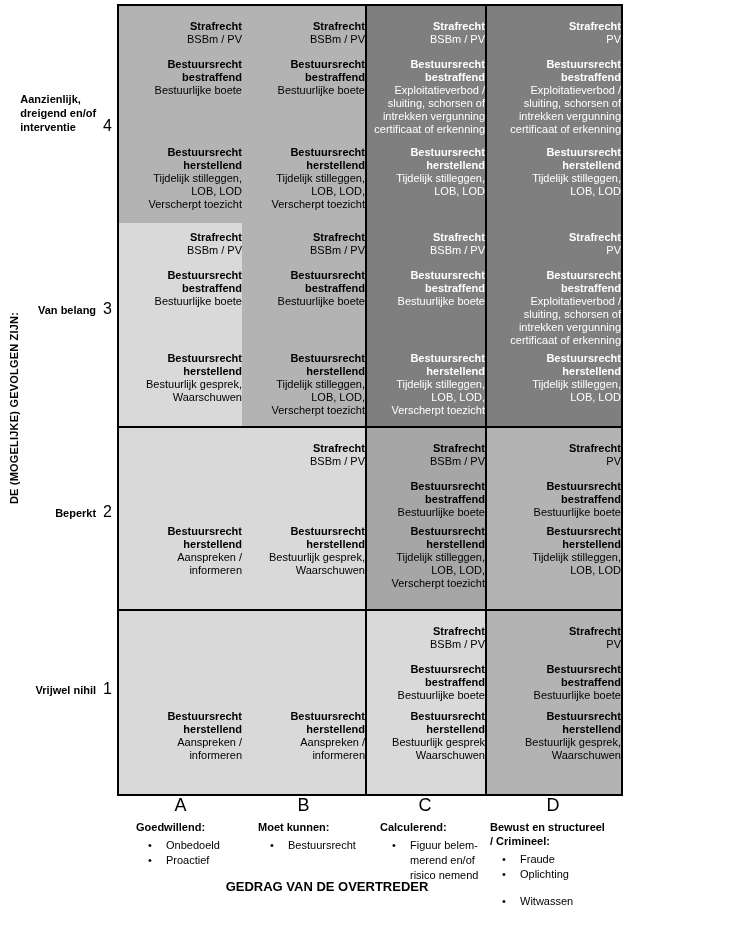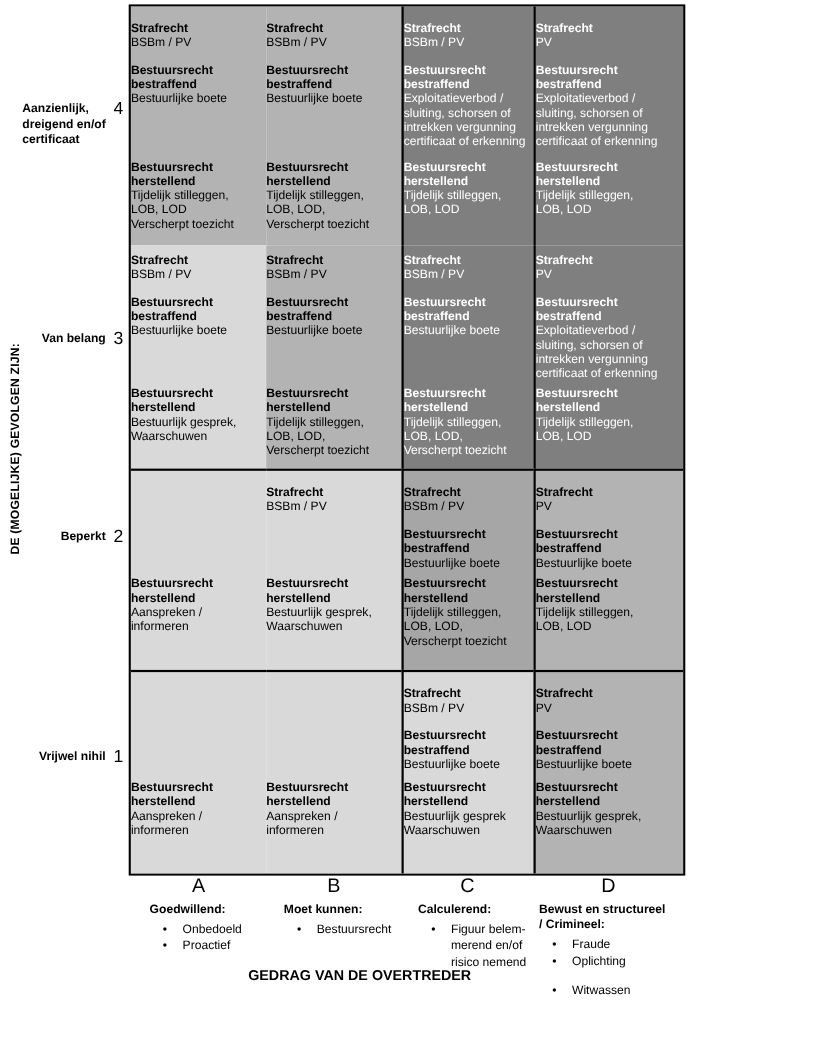--- a/index.html
+++ b/index.html
@@ -3,38 +3,38 @@
 <meta charset="utf-8">
 <style>
   html,body{margin:0;padding:0;background:#fff;}
   .page{position:relative;width:743px;height:950px;background:#fff;overflow:hidden;
         font-family:"Liberation Sans","DejaVu Sans",sans-serif;color:#000;}
 
   
   .matrix{position:absolute;left:117px;top:4px;border:2px solid #000;display:grid;
           grid-template-columns:123px 123px 120px 136px;
           grid-template-rows:217px 203px 183px 185px;}
-  .cell{position:relative;text-align:left;font-size:11px;line-height:13px;box-sizing:border-box;}
+  .cell{position:relative;text-align:right;font-size:11px;line-height:13px;box-sizing:border-box;}
   .col-c,.col-d{border-left:2px solid #000;}
   .row-r2,.row-r1{border-top:2px solid #000;}
   .row-r4{padding-top:14px}.row-r3{padding-top:8px}.row-r2{padding-top:14px}.row-r1{padding-top:14px}
   .group .head{font-weight:bold;}
   .flow + .flow{margin-top:12px;}
   .herstellend{position:absolute;left:0;right:0;}
   .row-r4 .herstellend{top:140px}
   .row-r3 .herstellend{top:129px}
   .row-r2 .herstellend{top:97px}
   .row-r1 .herstellend{top:99px}
 
   
   .y-title{position:absolute;left:14px;top:408px;transform:translate(-50%,-50%) rotate(-90deg);
            font-weight:bold;font-size:11px;white-space:nowrap;letter-spacing:.2px;}
-  .rl{position:absolute;left:0;width:112px;display:flex;justify-content:flex-end;align-items:flex-start;
+  .rl{position:absolute;left:0;width:112px;display:flex;justify-content:flex-end;align-items:flex-end;
       gap:7px;transform:translateY(-50%);}
-  .rl-4{top:113px}.rl-3{top:309px}.rl-2{top:489px}.rl-1{top:689px}
+  .rl-4{top:113px}.rl-3{top:309px}.rl-2{top:512px}.rl-1{top:689px}
   .rl-text{font-weight:bold;font-size:11px;line-height:14px;text-align:left;}
   .rl-num{font-size:16px;line-height:16px;}
 
   
   .col-letter{position:absolute;top:794px;text-align:center;font-size:18px;line-height:22px;}
   .pos-a{left:119px;width:123px}.pos-b{left:242px;width:123px}.pos-c{left:365px;width:120px}.pos-d{left:485px;width:136px}
   .col-desc{position:absolute;top:820px;font-size:11px;line-height:15px;}
   .desc-a{left:136px;width:112px}.desc-b{left:258px;width:116px}.desc-c{left:380px;width:112px}.desc-d{left:490px;width:136px}
   .desc-head{font-weight:bold;line-height:14px;}
   .desc-list{margin-top:4px;}
@@ -48,21 +48,21 @@
 </head>
 <body>
 
 <div class="page">
   <div class="y-title">DE (MOGELIJKE) GEVOLGEN ZIJN:</div>
   <div>
       <div class="rl rl-4">
         <div class="rl-text">
           <div>Aanzienlijk,</div>
           <div>dreigend en/of</div>
-          <div>certificaat</div>
+          <div>interventie</div>
         </div>
         <div class="rl-num">4</div>
       </div>
       <div class="rl rl-3">
         <div class="rl-text">
           <div>Van belang</div>
         </div>
         <div class="rl-num">3</div>
       </div>
       <div class="rl rl-2">

